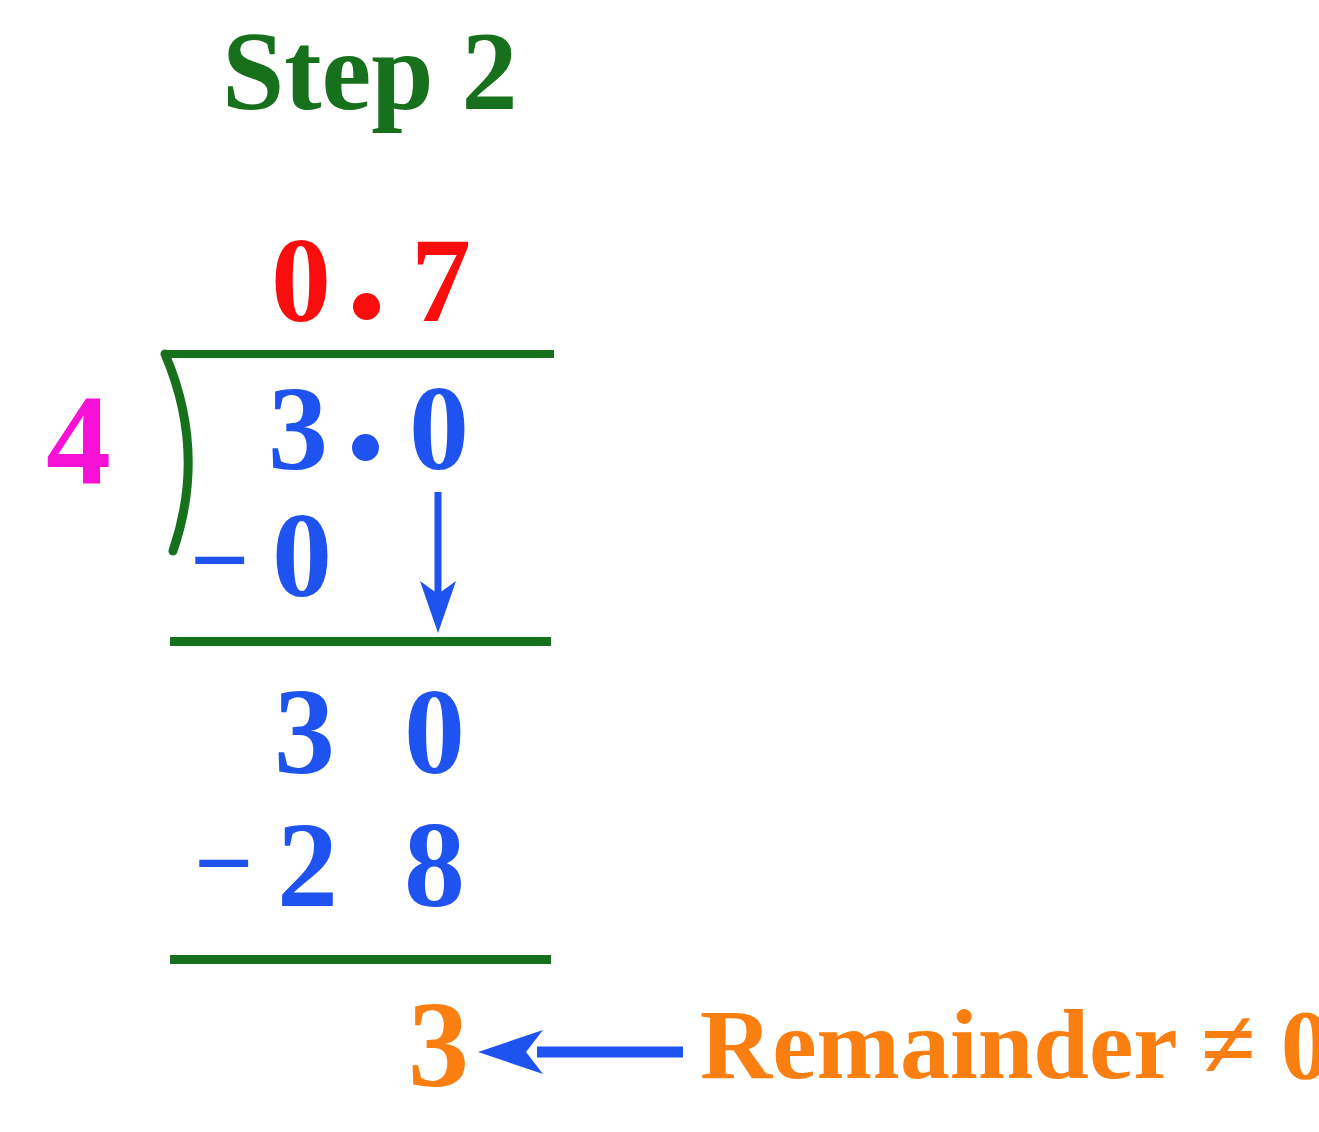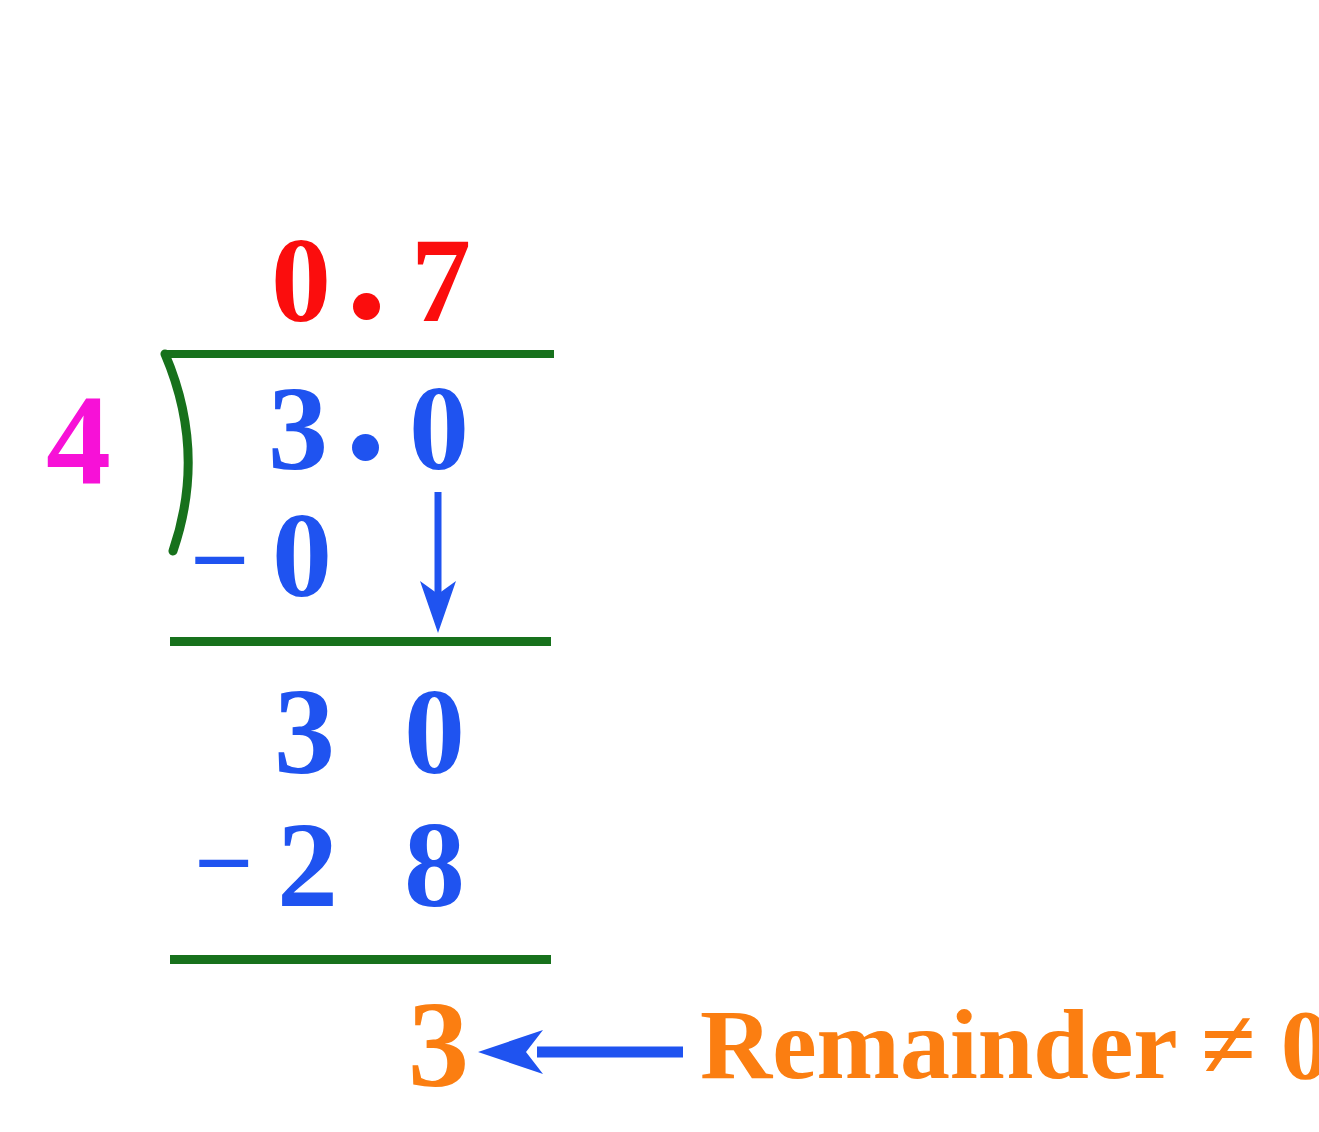--- a/index.html
+++ b/index.html
@@ -27,20 +27,21 @@
   .dot{position:absolute;width:27px;height:27px;border-radius:50%;}
   .dot.red{background:var(--red);}
   .dot.blue{background:var(--blue);}
   svg.shapes{position:absolute;left:0;top:0;width:1319px;height:1132px;}
 </style>
 </head>
 <body>
 
 <div class="canvas">
 
+  <div class="abs title" style="left:222px;top:15px;">Step 2</div>
 
   <svg class="shapes" viewBox="0 0 1319 1132">
     <path d="M 165 354 Q 207 452 173 551" fill="none" stroke="#17711C" stroke-width="9" stroke-linecap="round"></path>
     <g>
       <line x1="438" y1="492" x2="438" y2="598" stroke="#1F53F0" stroke-width="7"></line>
       <polygon points="438,633 420,581 438,594 456,581" fill="#1F53F0"></polygon>
     </g>
     <g>
       <line x1="537" y1="1052" x2="683" y2="1052" stroke="#1F53F0" stroke-width="11"></line>
       <polygon points="478,1052 543,1030 526,1052 543,1074" fill="#1F53F0"></polygon>

